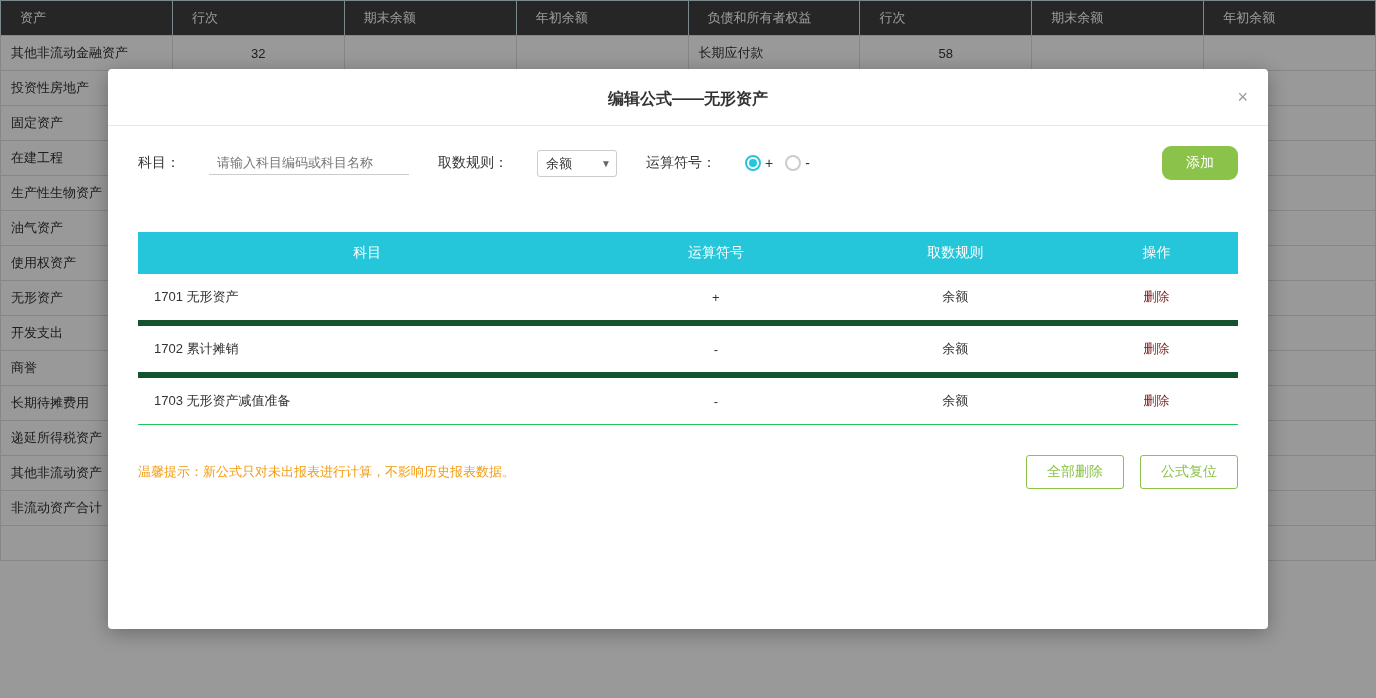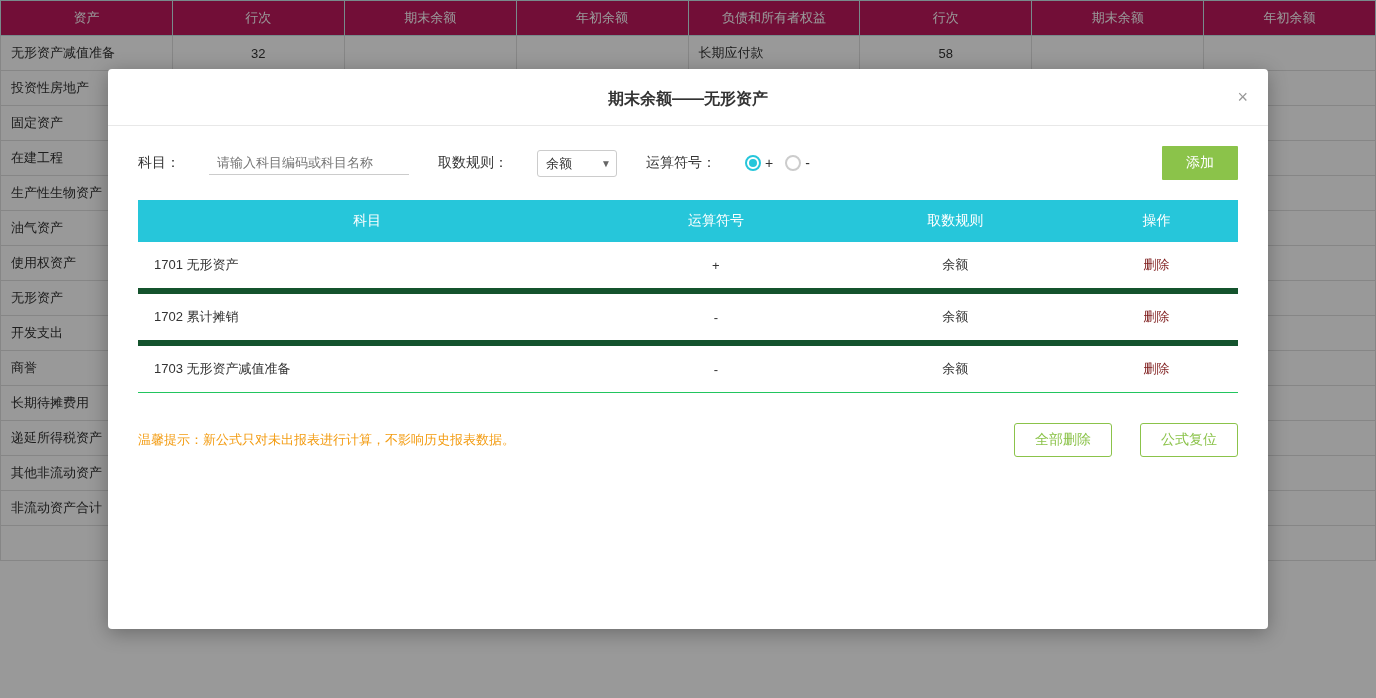--- a/index.html
+++ b/index.html
@@ -22,24 +22,24 @@
       top: 0; left: 0;
     }
 
     .bg-table table {
       width: 100%;
       border-collapse: collapse;
       table-layout: fixed;
     }
 
     .bg-table th {
-      background: #be185d;
+      background: #404040;
       color: #fff;
-      text-align: center;
-      padding: 8px 8px;
+      text-align: left;
+      padding: 8px 19px;
       font-weight: normal;
       border: 1px solid #c8e6e8;
       font-size: 13px;
     }
 
     .bg-table td {
       text-align: center;
       padding: 8px 4px;
       border: 1px solid #e0e0e0;
       font-size: 13px;
@@ -188,35 +188,36 @@
 
     .radio-label {
       font-size: 14px;
       color: #333;
     }
 
     .btn-add {
       background: #8bc34a;
       color: #fff;
       border: none;
-      border-radius: 1px;
+      border-radius: 9px;
       padding: 8px 24px;
       font-size: 14px;
       cursor: pointer;
       margin-left: auto;
     }
 
     
     .data-table-wrap {
       padding: 0 30px;
     }
 
     .data-table {
       width: 100%;
       border-collapse: collapse;
+      margin-top: 32px;
     }
 
     .data-table thead tr {
       background: #26c6da;
     }
 
     .data-table thead th {
       color: #fff;
       padding: 12px 16px;
       text-align: center;
@@ -258,21 +259,21 @@
       padding: 30px 30px 10px 30px;
     }
 
     .footer-hint {
       font-size: 13px;
       color: #f39c12;
     }
 
     .footer-buttons {
       display: flex;
-      gap: 28px;
+      gap: 16px;
     }
 
     .btn-outline {
       background: #fff;
       border: 1px solid #8bc34a;
       color: #8bc34a;
       border-radius: 3px;
       padding: 7px 20px;
       font-size: 14px;
       cursor: pointer;
@@ -290,21 +291,21 @@
           <th>期末余额</th>
           <th>年初余额</th>
           <th>负债和所有者权益</th>
           <th>行次</th>
           <th>期末余额</th>
           <th>年初余额</th>
         </tr>
     </thead>
     <tbody id="bg-body">
         <tr>
-          <td class="left-text">无形资产减值准备</td>
+          <td class="left-text">其他非流动金融资产</td>
           <td>32</td>
           <td></td>
           <td></td>
           <td class="left-text">长期应付款</td>
           <td>58</td>
           <td></td>
           <td></td>
         </tr>
         <tr>
           <td class="left-text">投资性房地产</td>
@@ -447,21 +448,21 @@
           <td></td>
         </tr>
       </tbody>
   </table>
 </div>
 
 <div class="overlay">
   <div class="modal">
 
     <div class="modal-header">
-      <span>期末余额——无形资产</span>
+      <span>编辑公式——无形资产</span>
       <button class="modal-close">×</button>
     </div>
 
     <div class="form-row">
       <span class="form-label">科目：</span>
       <input class="form-input" type="text" placeholder="请输入科目编码或科目名称" style="">
 
       <span class="form-label">取数规则：</span>
       <div class="select-wrapper">
         <select class="form-select">

